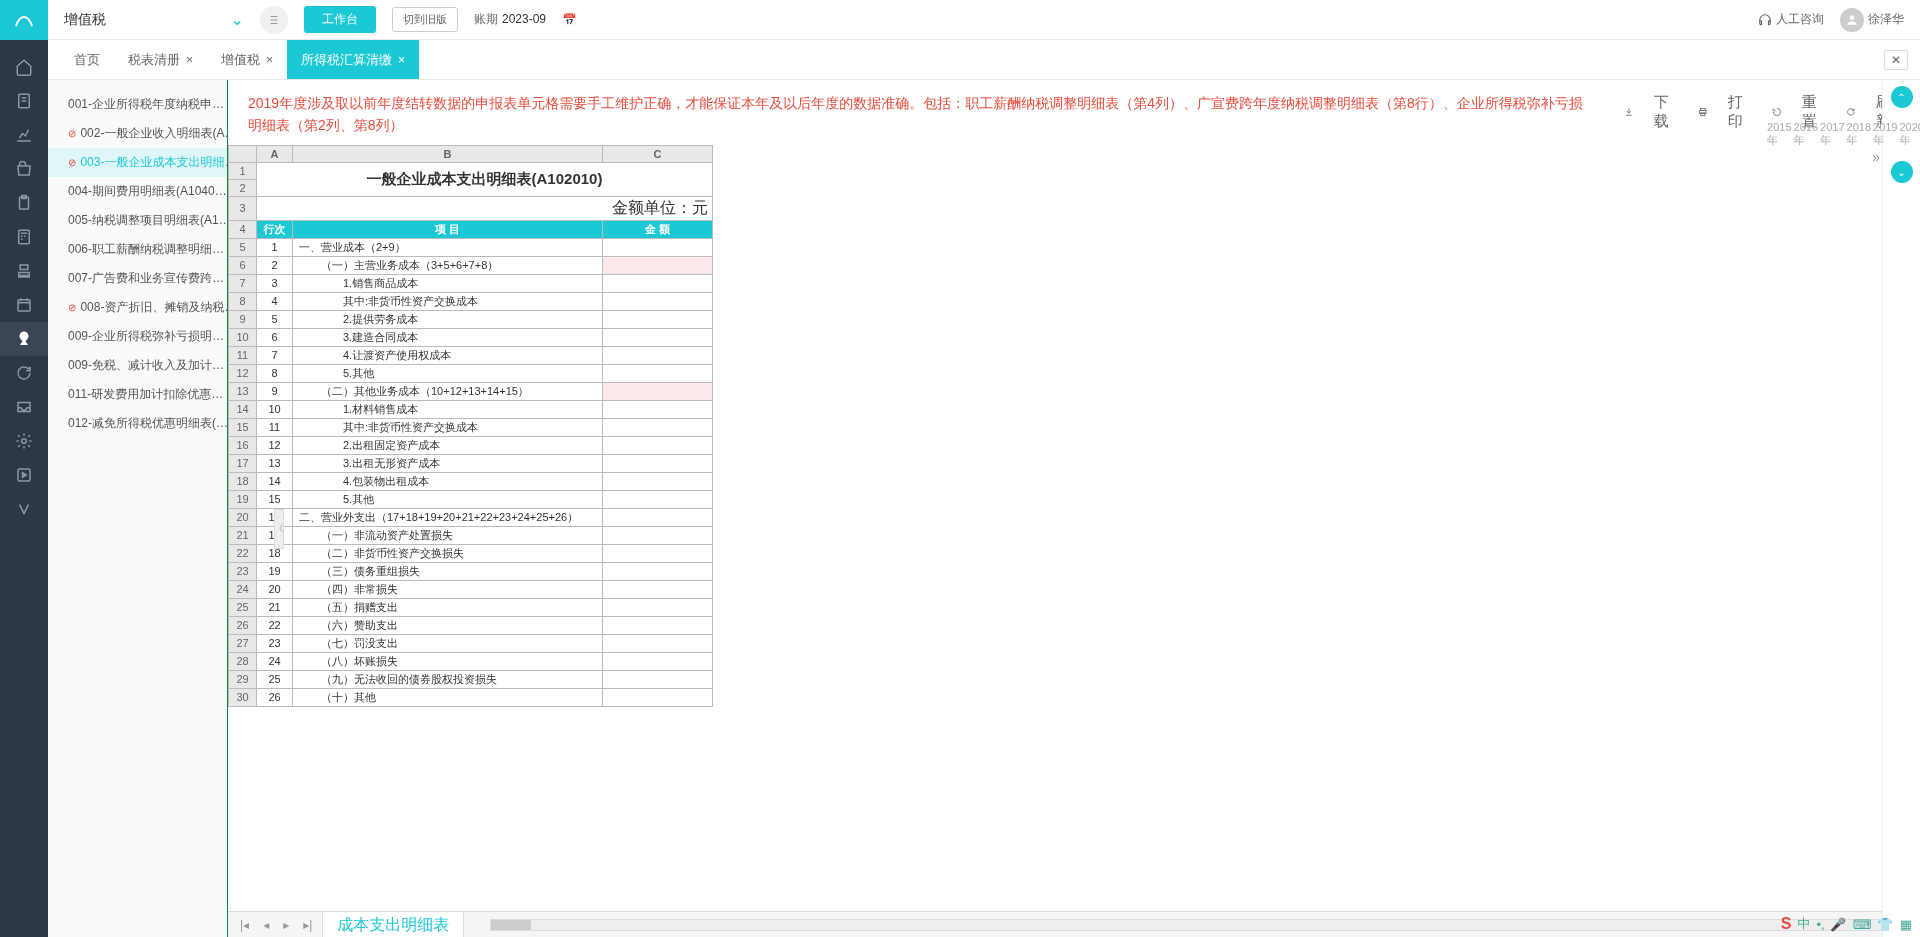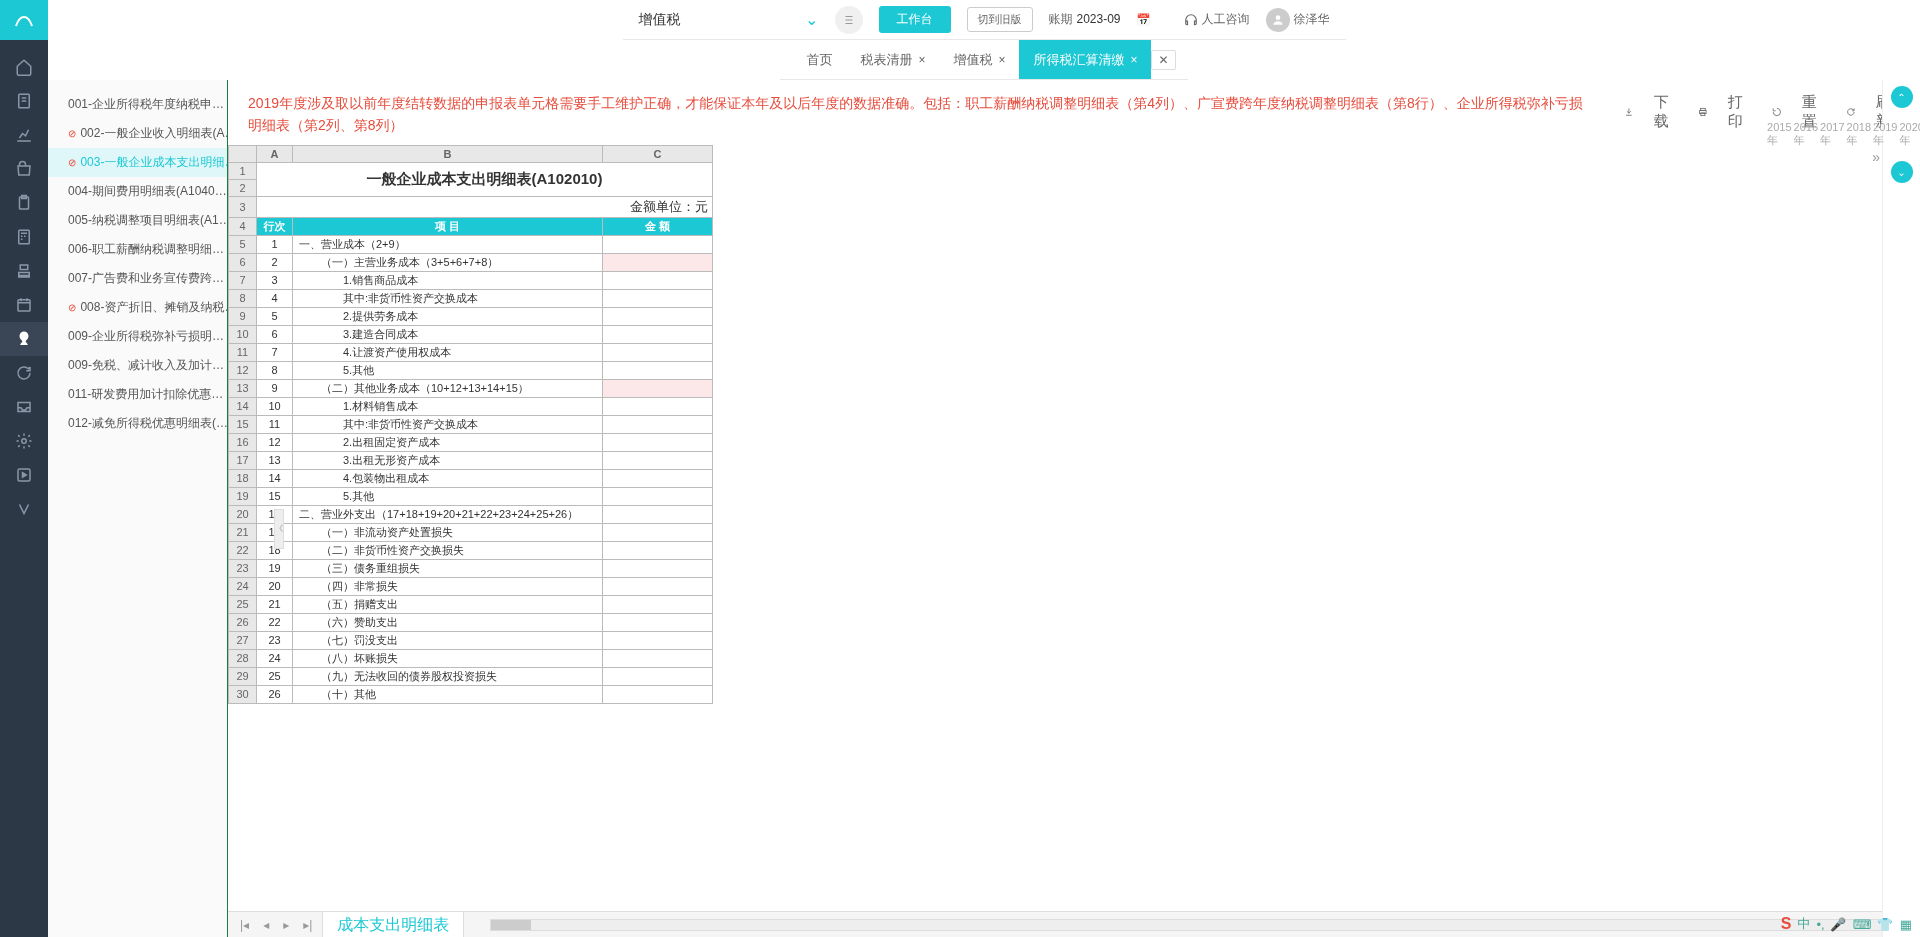--- a/index.html
+++ b/index.html
@@ -4,21 +4,21 @@
 <style>
 * { margin: 0; padding: 0; box-sizing: border-box; }
 body { font-family: "Microsoft YaHei", Arial, sans-serif; font-size: 12px; color: #333; background: #f5f5f5; overflow: hidden; }
 .app { display: flex; height: 100vh; }
 .sidebar-nav { width: 48px; background: linear-gradient(180deg, #1cc8d4 0%, #1cc8d4 50px); display: flex; flex-direction: column; }
 .sidebar-nav .logo { height: 40px; display: flex; align-items: center; justify-content: center; background: #1cc8d4; }
 .sidebar-nav .logo svg { width: 24px; height: 24px; }
 .sidebar-nav .nav-items { flex: 1; background: #2c3846; padding-top: 10px; }
 .sidebar-nav .nav-item { height: 34px; display: flex; align-items: center; justify-content: center; cursor: pointer; color: #8a96a5; }
 .sidebar-nav .nav-item.active { background: #3a4655; color: #fff; }
-.main { flex: 1; display: flex; flex-direction: column; background: #fff; overflow: hidden; align-items: center; }
+.main { flex: 1; display: flex; flex-direction: column; background: #fff; overflow: hidden; }
 .top-header { height: 40px; display: flex; align-items: center; padding: 0 16px; border-bottom: 1px solid #e8e8e8; gap: 16px; }
 .top-header .dropdown { display: flex; align-items: center; gap: 8px; min-width: 180px; cursor: pointer; }
 .top-header .dropdown-text { font-size: 14px; color: #333; }
 .top-header .chevron { color: #1cc8d4; font-size: 16px; margin-left: auto; }
 .top-header .icon-btn { width: 28px; height: 28px; border-radius: 50%; background: #f0f0f0; display: flex; align-items: center; justify-content: center; cursor: pointer; color: #999; }
 .top-header .btn-primary { padding: 5px 18px; background: #1cc8d4; color: #fff; border-radius: 3px; cursor: pointer; border: none; font-size: 12px; }
 .top-header .btn-outline { padding: 4px 10px; border: 1px solid #ccc; background: #fff; border-radius: 3px; cursor: pointer; font-size: 11px; color: #666; }
 .top-header .period-label { color: #666; }
 .top-header .period-value { color: #333; margin-left: 4px; }
 .top-header .spacer { flex: 1; }
@@ -308,21 +308,21 @@
                     <td class="row-hdr">1</td>
                     <td colspan="3" rowspan="2" style="text-align:center;font-size:15px;font-weight:bold;border:1px solid #bbb">一般企业成本支出明细表(A102010)</td>
                   </tr>
               <tr>
                     <td class="row-hdr">2</td>
                   </tr>
               <tr>
                     <td class="row-hdr">3</td>
                     <td colspan="3" style="position:relative;border:1px solid #bbb">
 
-                <div style="text-align:right;font-size:13px">金额单位：元</div>
+                <div style="text-align:right;font-size:16px">金额单位：元</div>
               </td>
                   </tr>
               <tr>
                 <td class="row-hdr">4</td>
                 <td class="hdr-teal">行次</td>
                 <td class="hdr-teal">项                                    目</td>
                 <td class="hdr-teal">金        额</td>
               </tr>
               </tbody>
                 <tbody id="sheet-rows">

